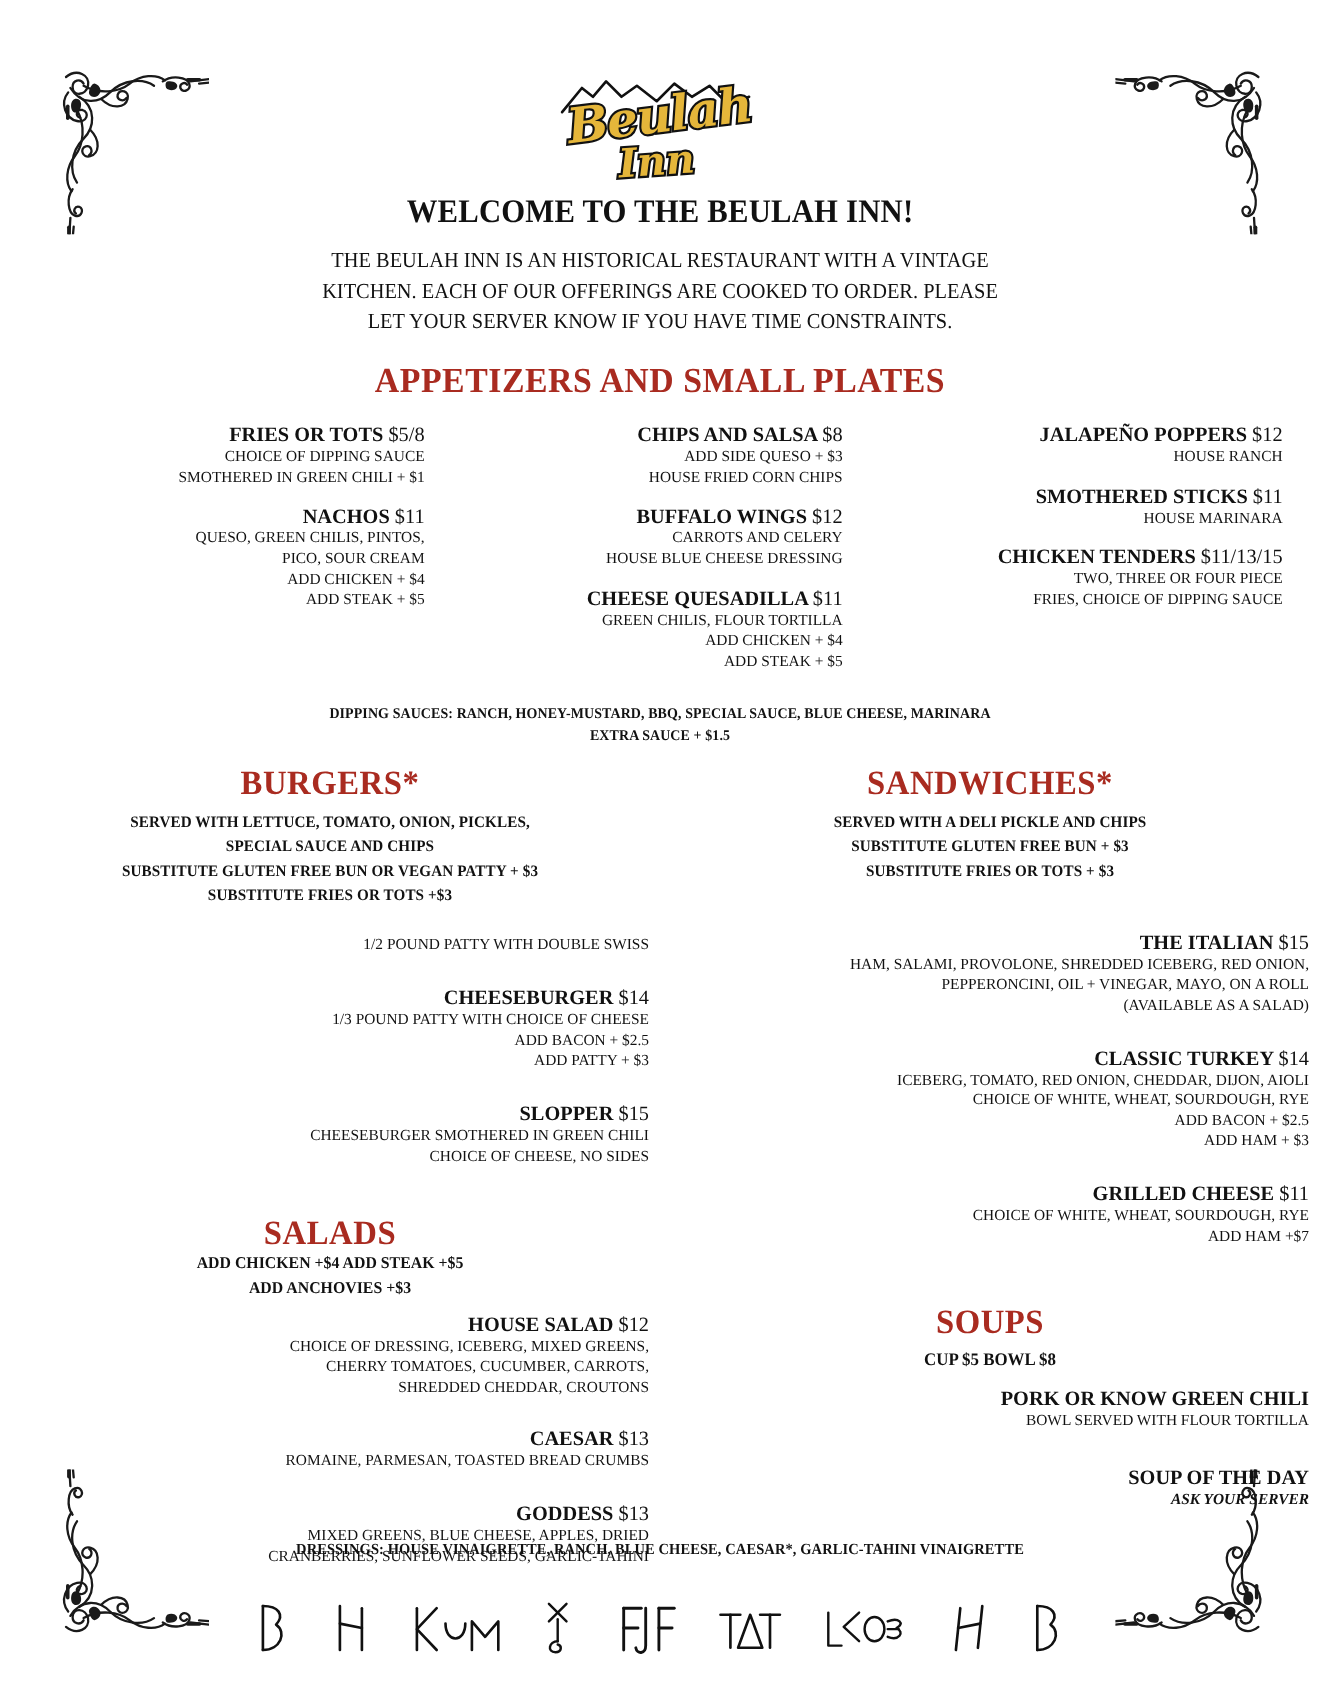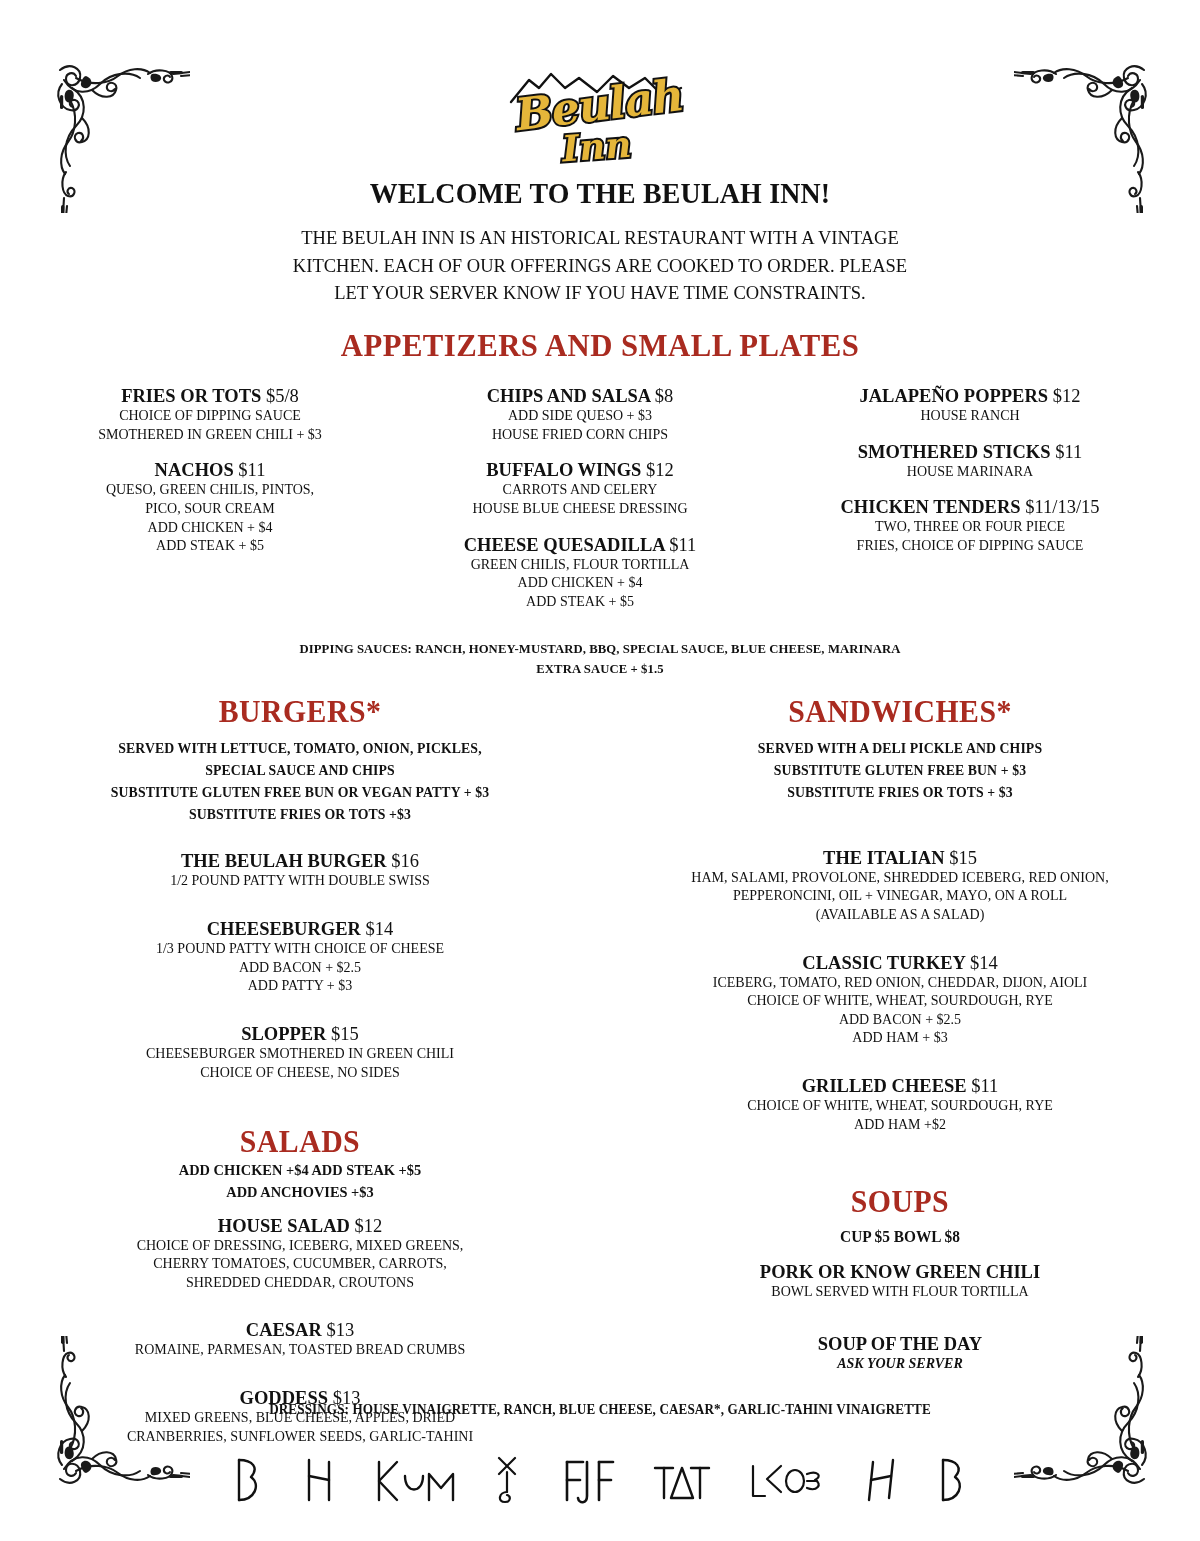--- a/index.html
+++ b/index.html
@@ -77,21 +77,21 @@
   
   .appetizers {
     margin-top: 22px;
     display: grid;
     grid-template-columns: 360px 380px 400px;
     justify-content: center;
     column-gap: 0px;
   }
   .col { padding: 0 4px; }
 
-  .item { text-align: center; margin-bottom: 16px; }
+  .item { text-align: right; margin-bottom: 16px; }
   .item .name {
     font-weight: bold;
     font-size: 18.5px;
     white-space: nowrap;
   }
   .item .name .price { font-weight: normal; }
   .item .desc {
     font-size: 14px;
     line-height: 1.33;
     white-space: nowrap;
@@ -326,21 +326,21 @@
 
   <div class="appetizers">
 
     <div class="col">
       <div class="item">
         <div class="name">
           <span>FRIES OR TOTS</span>
           <span class="price">$5/8</span>
         </div>
         <div class="desc">CHOICE OF DIPPING SAUCE</div>
-        <div class="desc">SMOTHERED IN GREEN CHILI + $3</div>
+        <div class="desc">SMOTHERED IN GREEN CHILI + $1</div>
       </div>
 
       <div class="item">
         <div class="name">
           <span>NACHOS</span>
           <span class="price">$11</span>
         </div>
         <div class="desc">QUESO, GREEN CHILIS, PINTOS,</div>
         <div class="desc">PICO, SOUR CREAM</div>
         <div class="desc">ADD CHICKEN + $4</div>
@@ -421,24 +421,20 @@
       <div class="gap-8"></div>
       <div class="sub-note">
         <div>SERVED WITH LETTUCE, TOMATO, ONION, PICKLES,</div>
         <div>SPECIAL SAUCE AND CHIPS</div>
         <div>SUBSTITUTE GLUTEN FREE BUN OR VEGAN PATTY + $3</div>
         <div>SUBSTITUTE FRIES OR TOTS +$3</div>
       </div>
       <div class="gap-26"></div>
 
       <div class="item">
-        <div class="name">
-          <span>THE BEULAH BURGER</span>
-          <span class="price">$16</span>
-        </div>
         <div class="desc">1/2 POUND PATTY WITH DOUBLE SWISS</div>
       </div>
       <div class="gap-12"></div>
 
       <div class="item">
         <div class="name">
           <span>CHEESEBURGER</span>
           <span class="price">$14</span>
         </div>
         <div class="desc">1/3 POUND PATTY WITH CHOICE OF CHEESE</div>
@@ -527,21 +523,21 @@
         <div class="desc">ADD HAM + $3</div>
       </div>
       <div class="gap-12"></div>
 
       <div class="item">
         <div class="name">
           <span>GRILLED CHEESE</span>
           <span class="price">$11</span>
         </div>
         <div class="desc">CHOICE OF WHITE, WHEAT, SOURDOUGH, RYE</div>
-        <div class="desc">ADD HAM +$2</div>
+        <div class="desc">ADD HAM +$7</div>
       </div>
 
       <div class="gap-34"></div>
       <div class="section-head">SOUPS</div>
       <div class="gap-8"></div>
       <div class="soup-note">CUP $5  BOWL $8</div>
       <div class="gap-16"></div>
 
       <div class="item">
         <div class="name">

